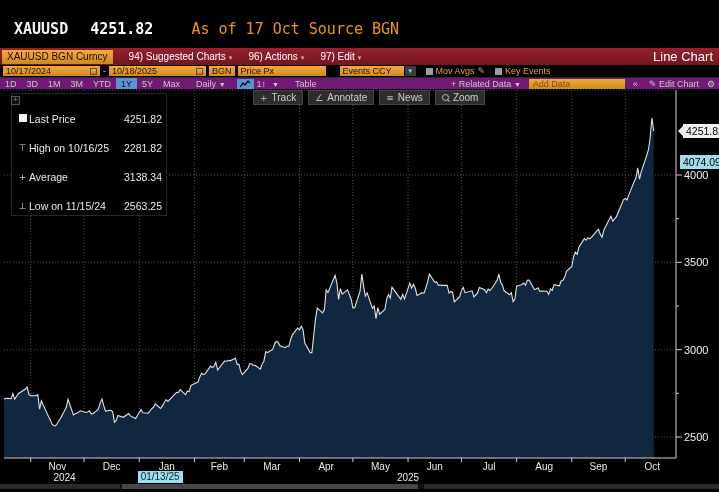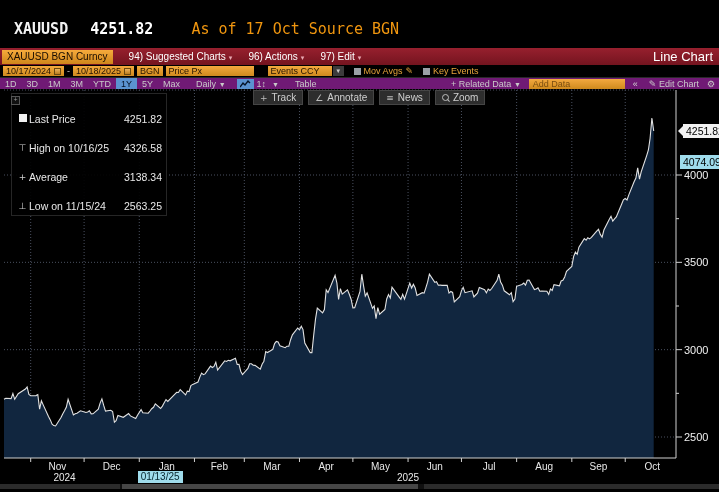--- a/index.html
+++ b/index.html
@@ -21,21 +21,21 @@
   .sec-box{margin-left:2px;background:linear-gradient(#f6ab3c,#cf861b);color:#1a0d00;
            padding:1px 5px 2px 5px;font-size:10px;white-space:nowrap;}
   .menu-item{margin-left:16px;white-space:nowrap;cursor:default;}
   .menu-item .caret{color:#e9a9b1;font-size:7px;margin-left:3px;}
   .bar1-right{margin-left:auto;margin-right:6px;font-size:13px;color:#fff;}
 
   
   .bar2{left:0;top:65px;width:719px;height:12px;background:#000;display:flex;align-items:center;
         font-size:9px;color:#e5a33a;}
   .fld{background:linear-gradient(#f3a93f,#cf8a1d);color:#241300;height:10px;line-height:10px;
-       padding:0 3px;margin-left:3px;white-space:nowrap;display:flex;align-items:center;}
+       padding:0 3px;margin-left:3px;white-space:nowrap;display:flex;align-items:center;gap:36px;}
   .fld .cal{display:inline-block;width:7px;height:7px;margin-left:3px;border:1px solid #6b4a10;
             background:linear-gradient(#fff3,#0002);box-sizing:border-box;}
   .sep{color:#cfcfcf;margin-left:3px;}
   .ddbtn{width:11px;height:10px;background:#3c3c3c;color:#c9c9c9;font-size:6px;text-align:center;
          line-height:10px;margin-left:1px;}
   .chk{display:inline-block;width:7px;height:7px;background:#9aa0a6;margin:0 3px 0 10px;}
   .chk-label{color:#e5a33a;}
   .pencil{color:#e5a33a;font-family:"DejaVu Sans",sans-serif;font-size:9px;margin-left:3px;}
 
   
@@ -241,21 +241,21 @@
     <span class="lg-exp">+</span>
     <div id="legend-rows">
         <div class="lg-row">
           <span class="lg-ic"><span class="lg-sq"></span></span>
           <span class="lg-label">Last Price</span>
           <span class="lg-val">4251.82</span>
         </div>
         <div class="lg-row">
           <span class="lg-ic">⊤</span>
           <span class="lg-label">High on 10/16/25</span>
-          <span class="lg-val">4326.58</span>
+          <span class="lg-val">2281.82</span>
         </div>
         <div class="lg-row">
           <span class="lg-ic">+</span>
           <span class="lg-label">Average</span>
           <span class="lg-val">3138.34</span>
         </div>
         <div class="lg-row">
           <span class="lg-ic">⊥</span>
           <span class="lg-label">Low on 11/15/24</span>
           <span class="lg-val">2563.25</span>

